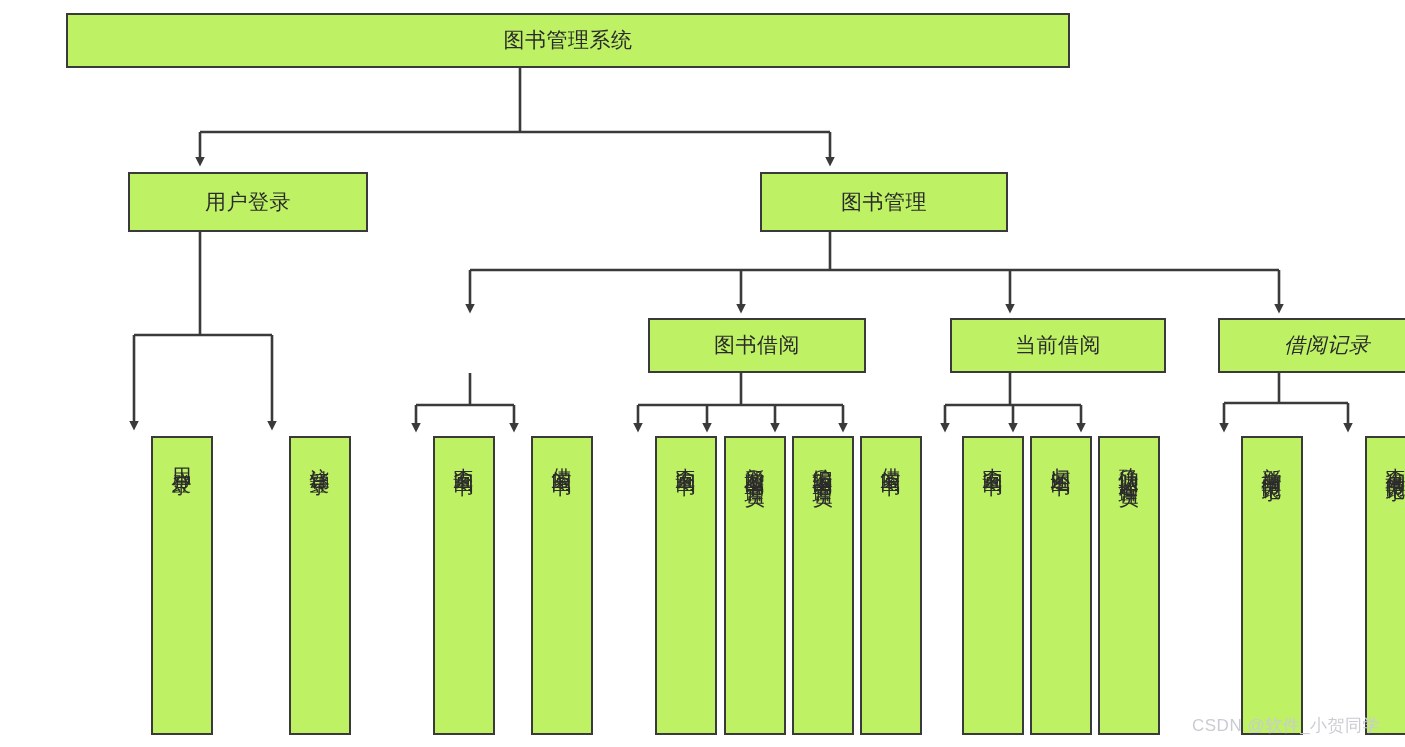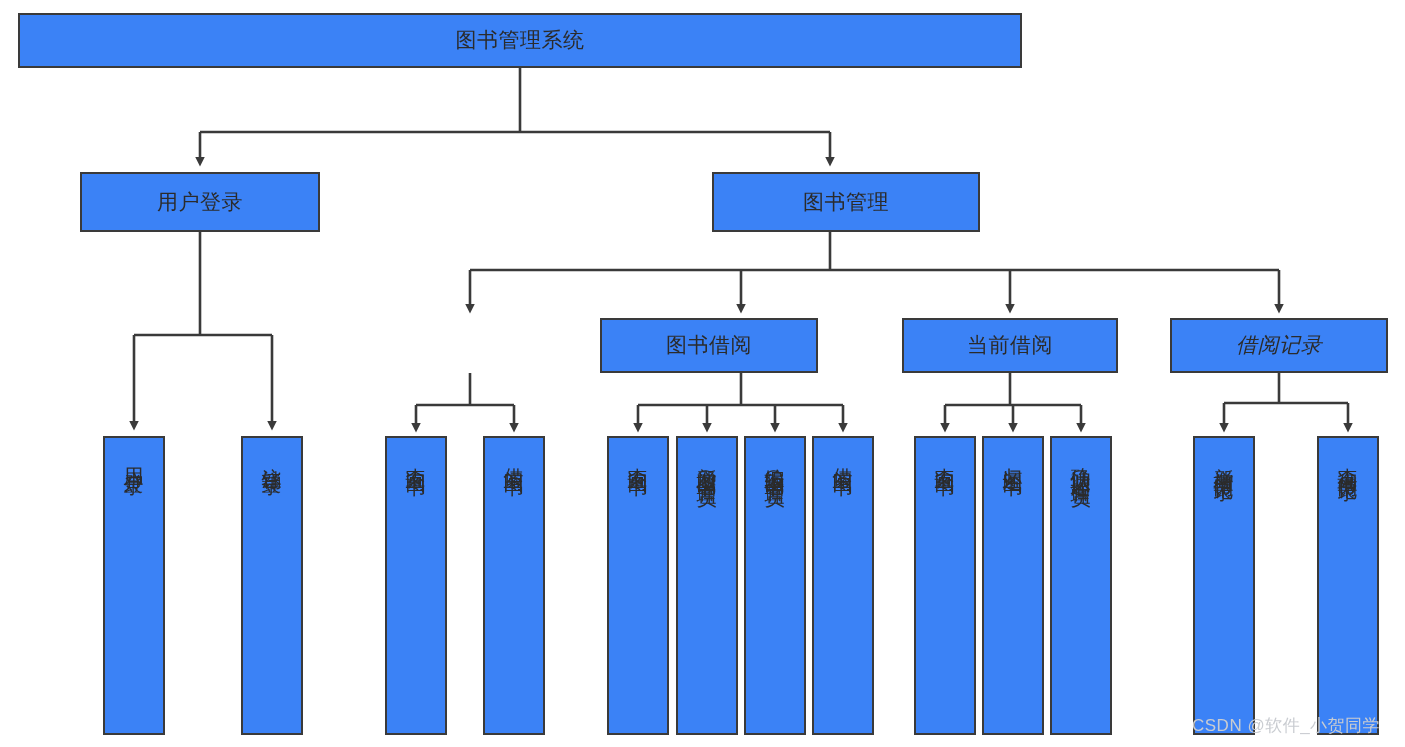--- a/index.html
+++ b/index.html
@@ -20,25 +20,26 @@
   #diagram {
     position: absolute;
     left: 0;
     top: 0;
     width: 1405px;
     height: 747px;
   }
   .node-box {
     position: absolute;
     box-sizing: border-box;
-    background: #3b82f6;
+    background: #bef264;
     border: 2.5px solid #3a3a3a;
     display: flex;
     align-items: center;
     justify-content: center;
+    margin-left: 48px;
   }
   .node-label {
     color: #2b2b2b;
     font-size: 21px;
     line-height: 1.18;
     letter-spacing: 0.5px;
     white-space: nowrap;
     text-align: center;
     font-family: "Liberation Sans", "DejaVu Sans", sans-serif;
   }
@@ -120,21 +121,21 @@
     </g>
   </svg>
 
   <div class="node-box" style="left: 18px; top: 13px; width: 1004px; height: 55px;">
     <span class="node-label">图书管理系统</span>
   </div>
 
   <div class="node-box" style="left: 80px; top: 172px; width: 240px; height: 60px;">
     <span class="node-label">用户登录</span>
   </div>
-  <div class="node-box" style="left: 712px; top: 172px; width: 268px; height: 60px;">
+  <div class="node-box" style="left: 712px; top: 172px; width: 248px; height: 60px;">
     <span class="node-label">图书管理</span>
   </div>
 
   <div class="node-box" style="left: 600px; top: 318px; width: 218px; height: 55px;">
     <span class="node-label">图书借阅</span>
   </div>
   <div class="node-box" style="left: 902px; top: 318px; width: 216px; height: 55px;">
     <span class="node-label">当前借阅</span>
   </div>
   <div class="node-box" style="left: 1170px; top: 318px; width: 218px; height: 55px; font-style: italic;">

